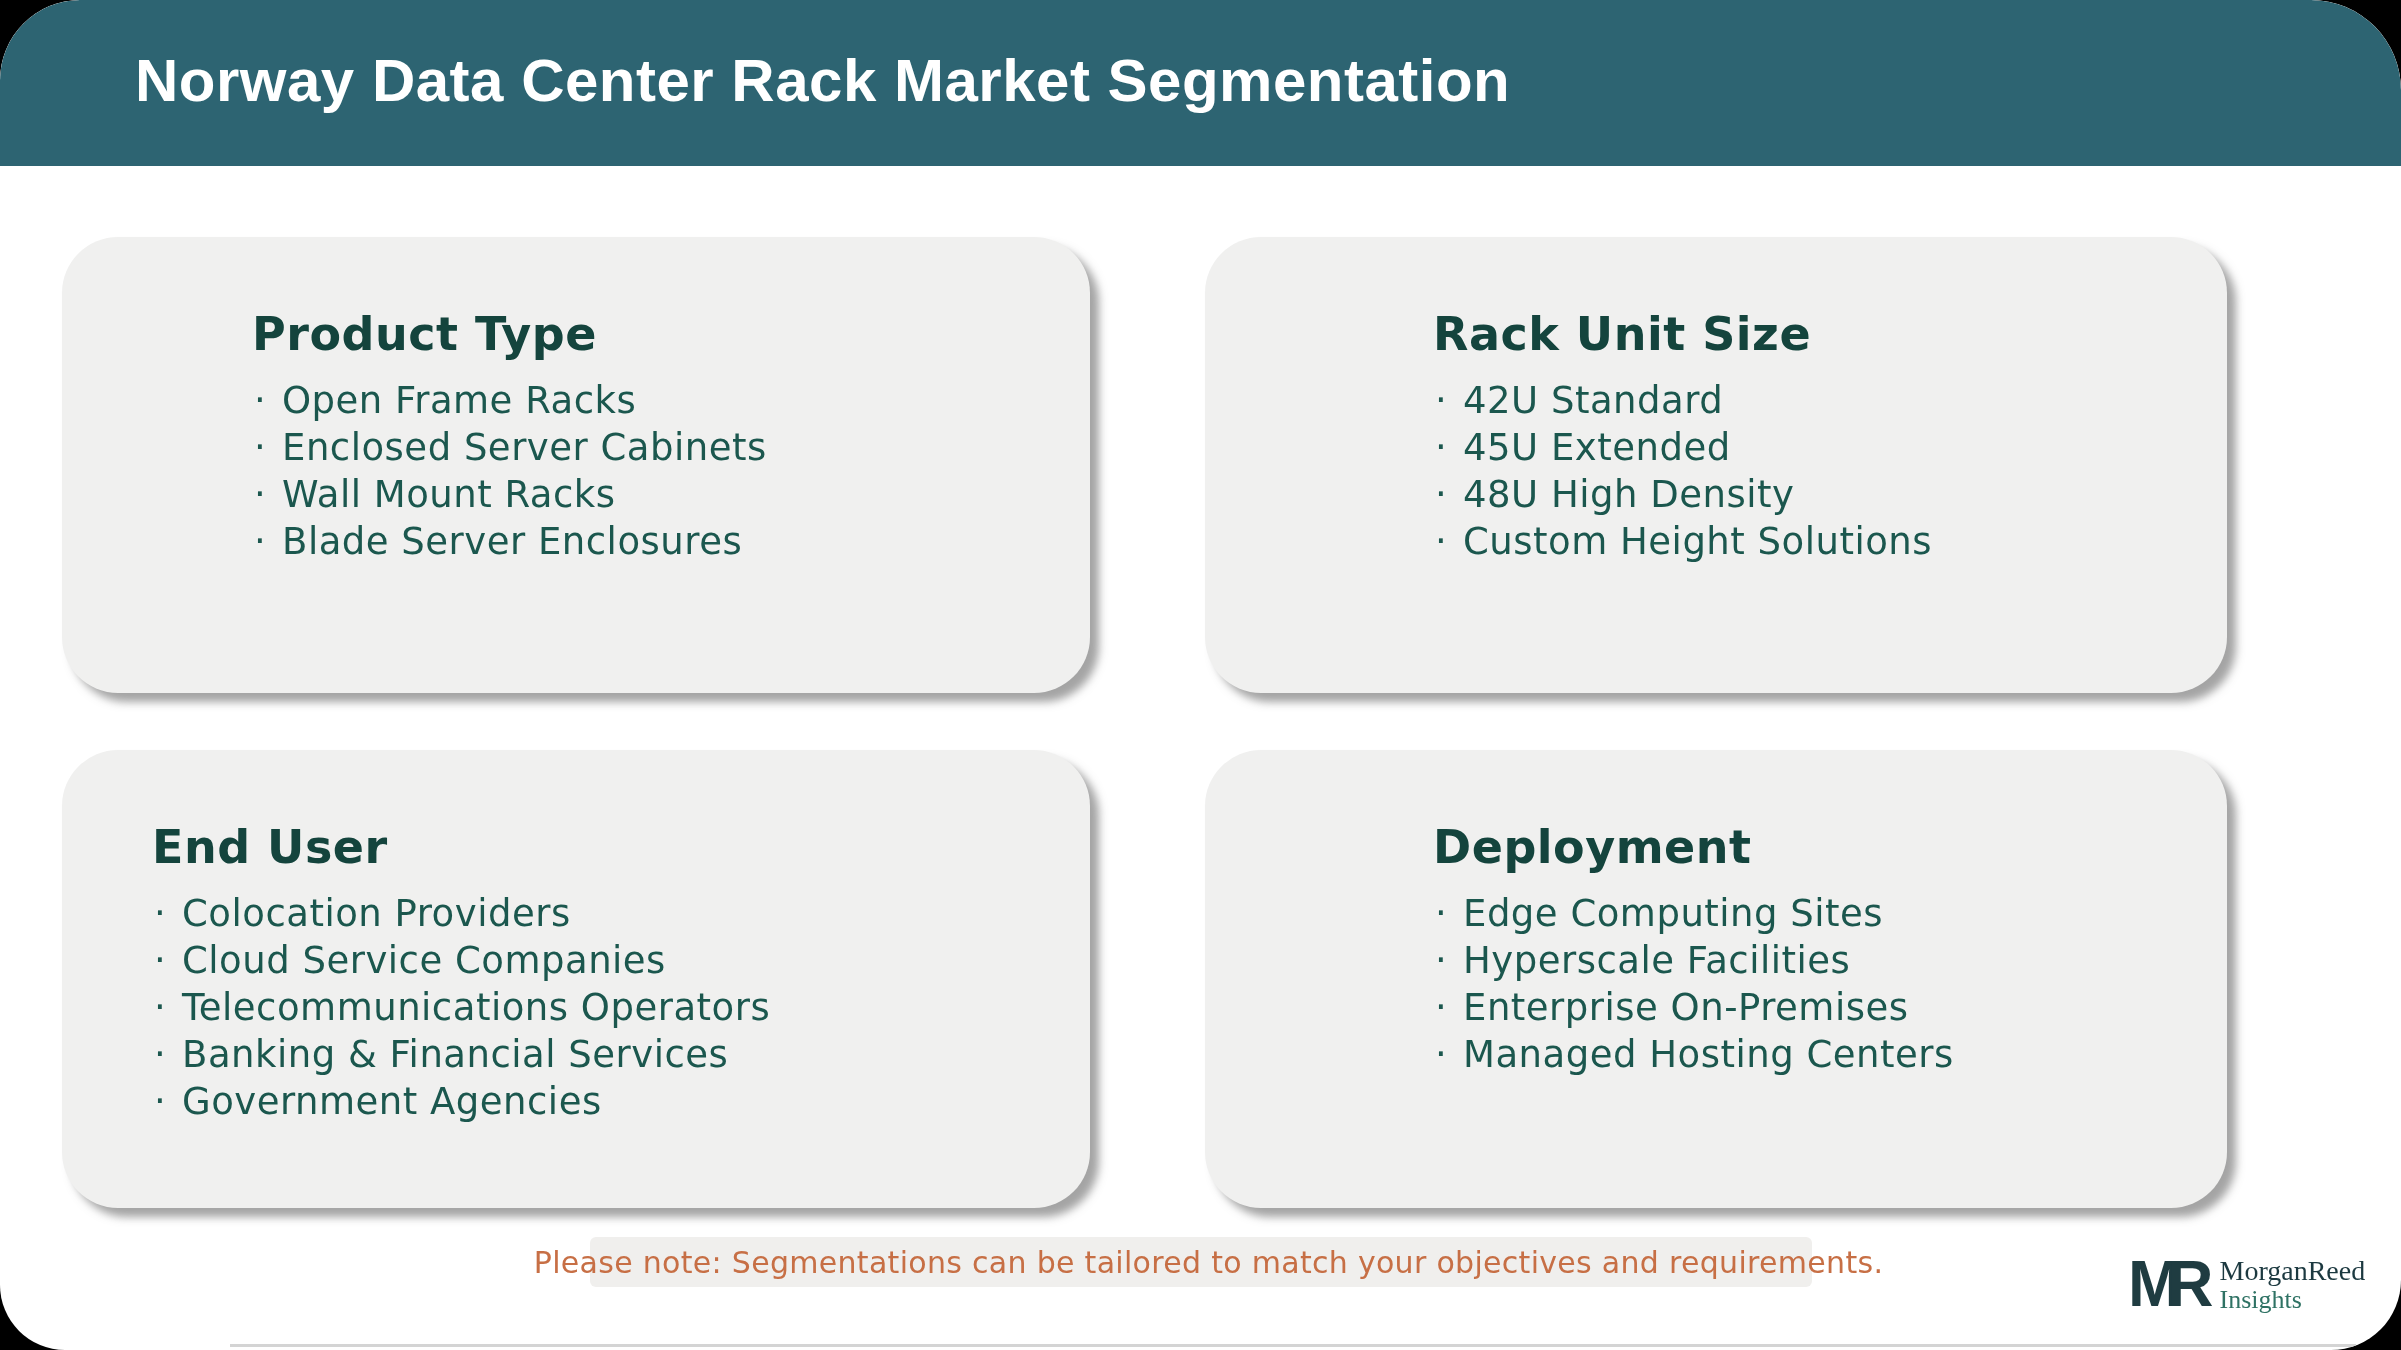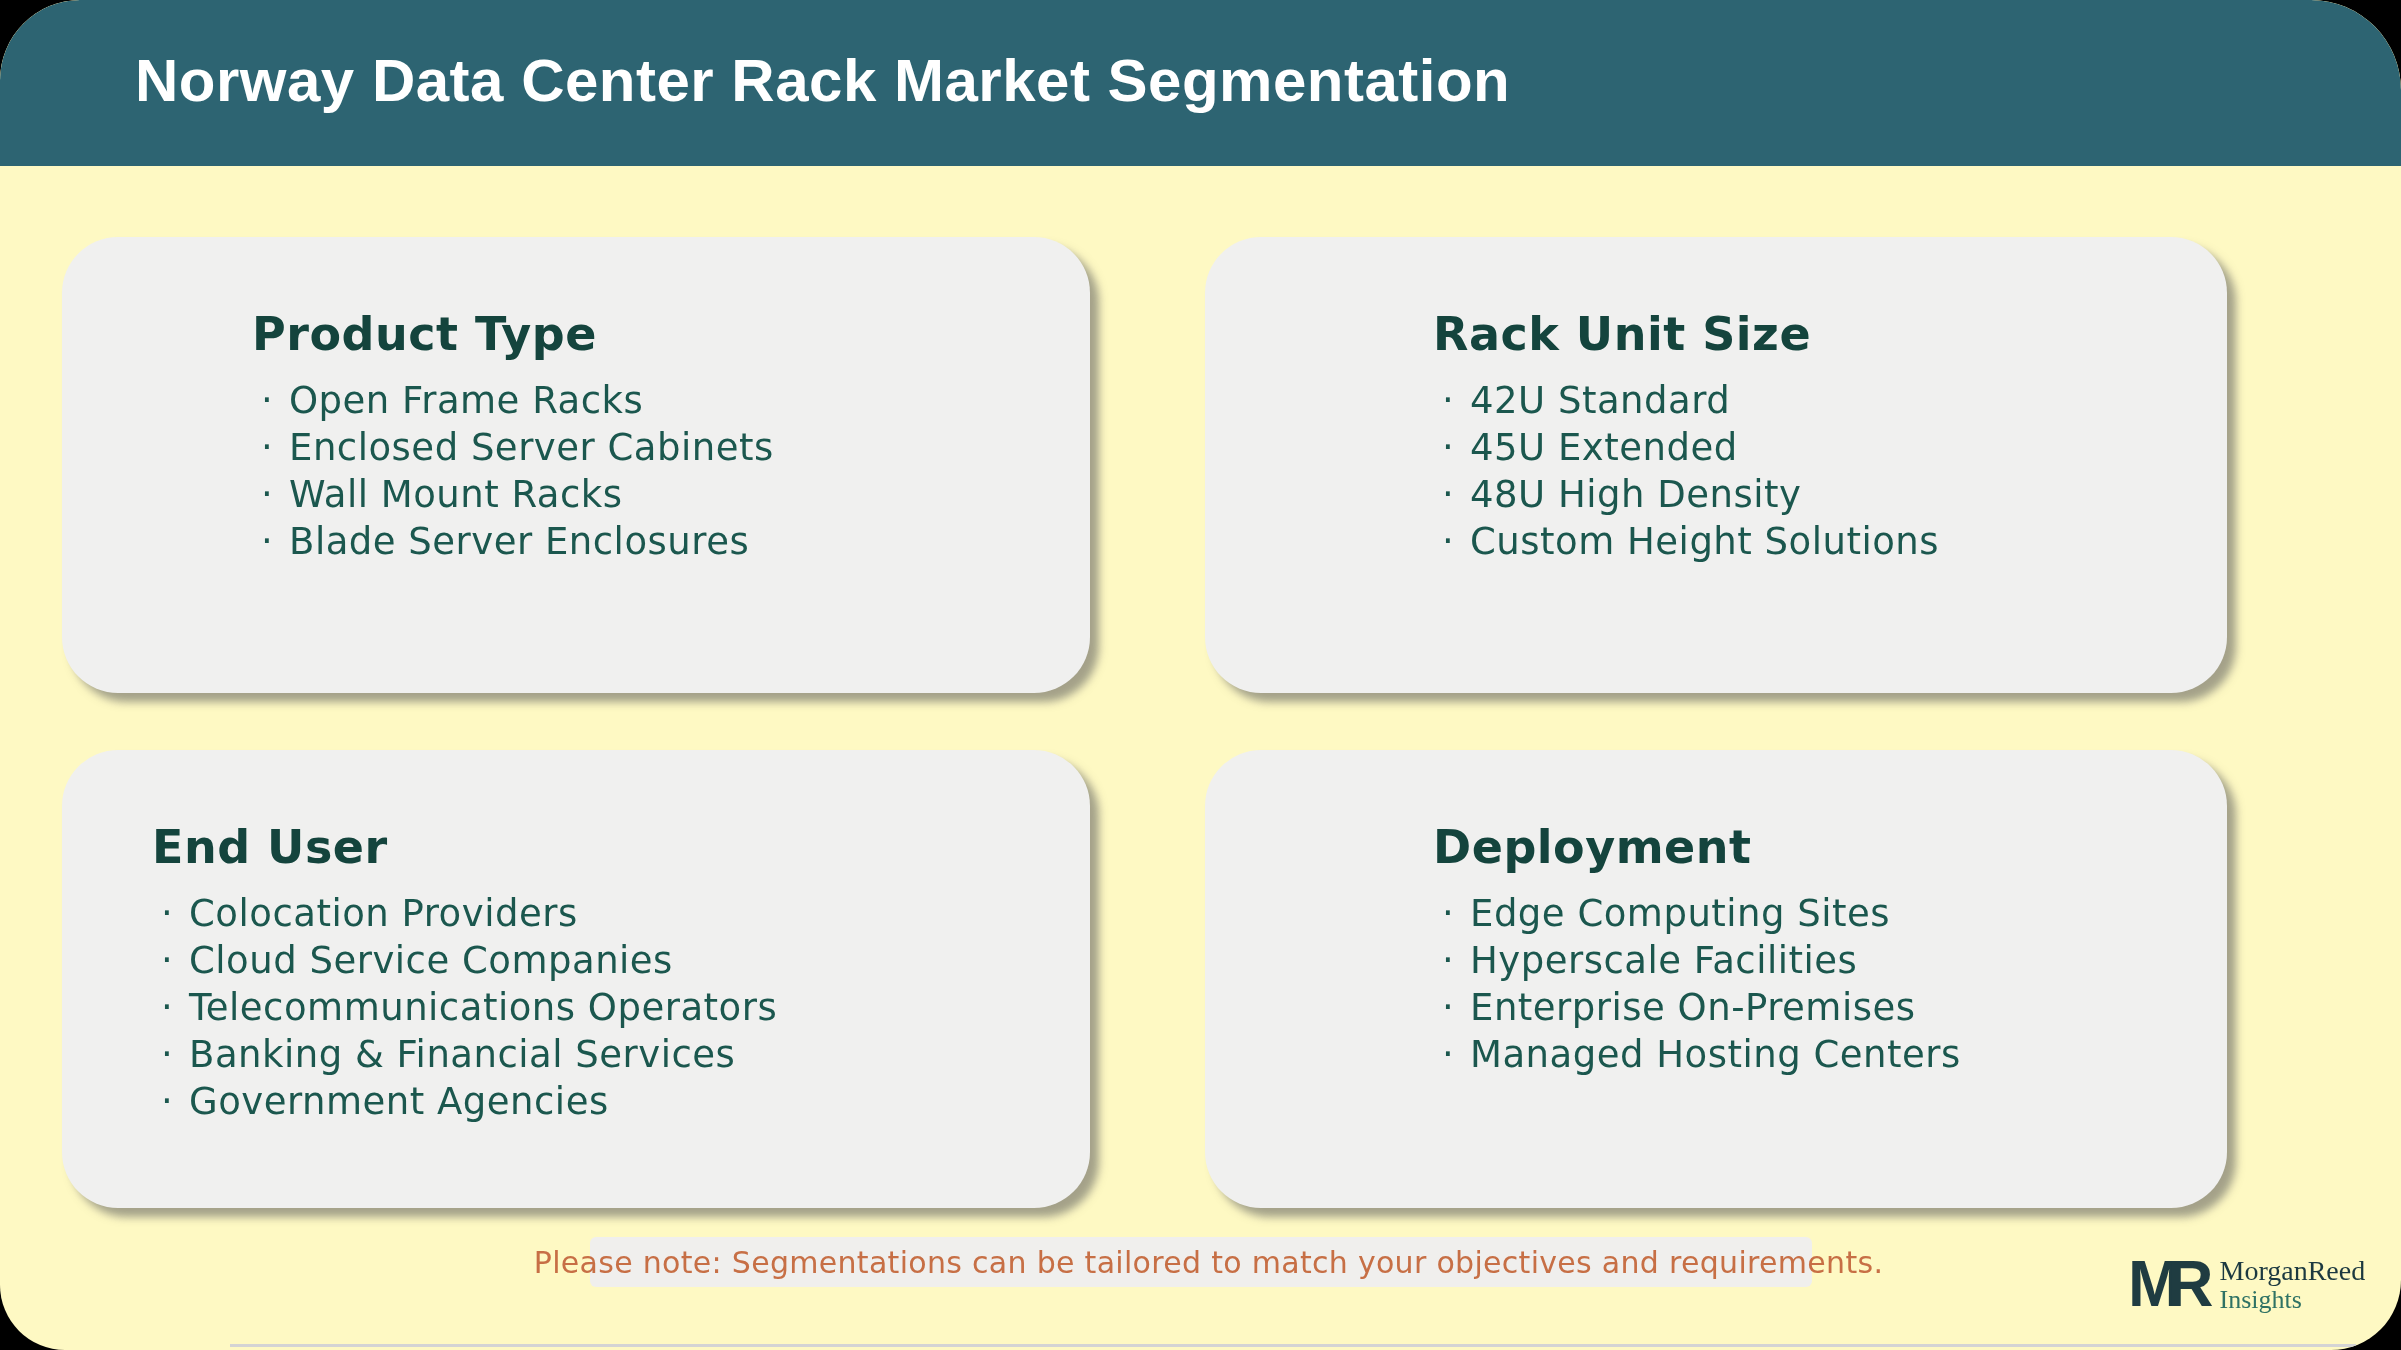--- a/index.html
+++ b/index.html
@@ -7,21 +7,21 @@
     padding: 0;
     width: 2401px;
     height: 1350px;
     background: #000000;
     font-family: "DejaVu Sans", sans-serif;
     overflow: hidden;
   }
   .slide {
     position: absolute;
     inset: 0;
-    background: #fef9c3;
+    background: #ffffff;
     border-radius: 80px 90px 70px 65px;
     overflow: hidden;
   }
   
   .header {
     position: absolute;
     top: 0; left: 0; right: 0;
     height: 166px;
     background: #2d6472;
     border-radius: 80px 90px 0 0;
@@ -50,21 +50,21 @@
   .card.c3 { left: 62px;   top: 750px; width: 1028px; height: 458px; padding-left: 90px; }
   .card.c4 { left: 1205px; top: 750px; width: 1022px; height: 458px; padding-left: 228px; }
   .card h2 {
     margin: 0 0 16px 0;
     font-size: 46px;
     font-weight: bold;
     color: #14443d;
     letter-spacing: 0.5px;
   }
   .card ul {
-    margin: 7px;
+    margin: 0;
     padding: 0;
     list-style: none;
   }
   .card li {
     position: relative;
     padding-left: 30px;
     font-size: 37px;
     line-height: 47px;
     letter-spacing: 0.5px;
     color: #1b574e;

